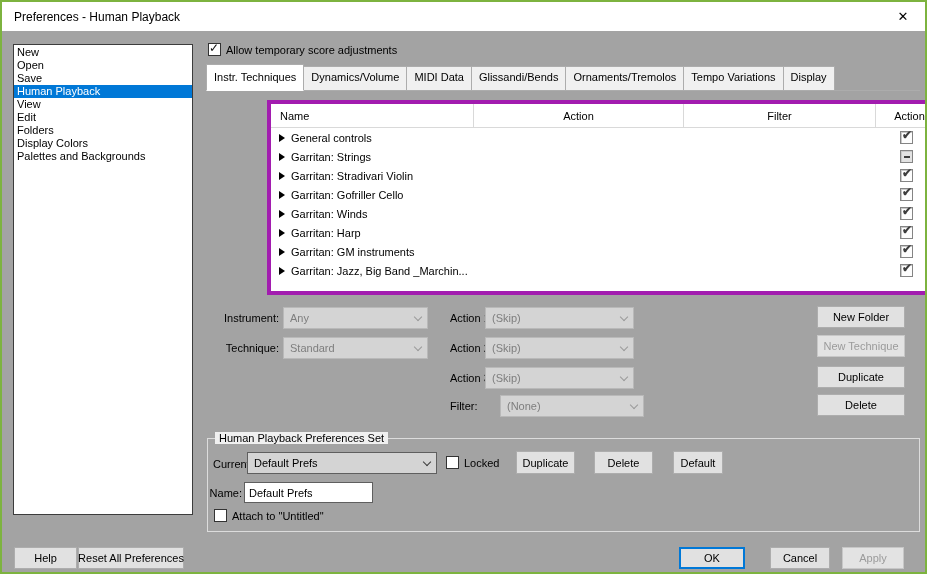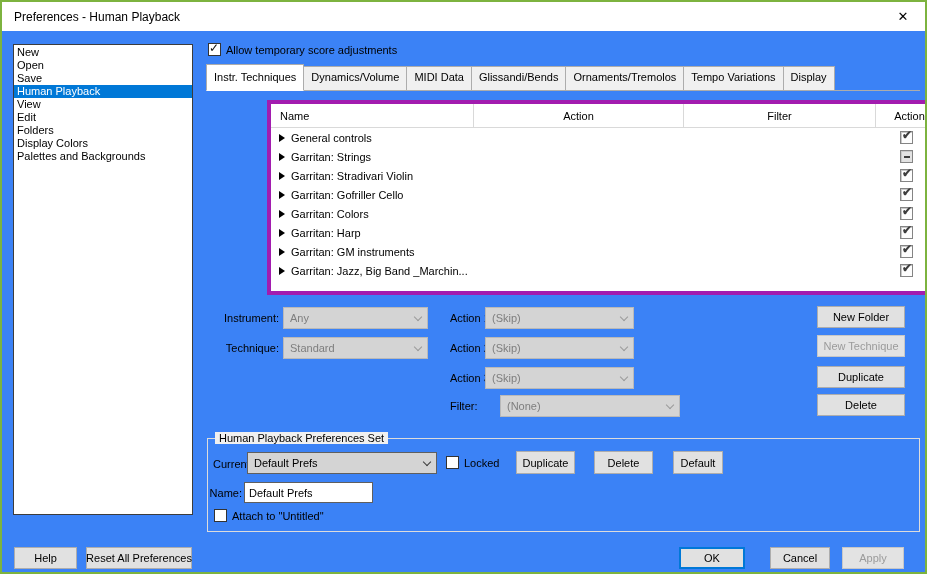--- a/index.html
+++ b/index.html
@@ -1,17 +1,17 @@
 <!DOCTYPE html>
 <html style="--accent: #0078d7; --selection: #0078d7; --frame: #7db33f;"><head>
 <meta charset="utf-8">
 <style>
   html,body{margin:0;padding:0;background:#c8c8c8;}
   *{box-sizing:border-box;font-family:"Liberation Sans",sans-serif;}
-  .window{position:relative;width:927px;height:574px;background:#3b82f6;
+  .window{position:relative;width:927px;height:574px;background:#a3a3a3;
     border:2px solid var(--frame,#7db33f);overflow:hidden;font-size:11px;color:#000;}
   
   .titlebar{position:absolute;left:0;top:0;right:0;height:29px;background:#fff;
     display:flex;align-items:center;}
   .title{padding-left:12px;font-size:12px;}
   .close-btn{margin-left:auto;width:44px;height:29px;display:flex;align-items:center;
     justify-content:center;font-size:13px;cursor:default;}
   
   .sidebar{position:absolute;left:11px;top:42px;width:180px;height:471px;background:#fff;
     border:1px solid #3c3c3c;padding-top:1px;overflow:hidden;}
@@ -151,21 +151,21 @@
         </div>
         <div class="trow">
           <span class="tri"></span>
           <span class="rowlabel">Garritan: Gofriller Cello</span>
           <span class="cbcell">
             <span class="cb3d checked"></span>
           </span>
         </div>
         <div class="trow">
           <span class="tri"></span>
-          <span class="rowlabel">Garritan: Colors</span>
+          <span class="rowlabel">Garritan: Winds</span>
           <span class="cbcell">
             <span class="cb3d checked"></span>
           </span>
         </div>
         <div class="trow">
           <span class="tri"></span>
           <span class="rowlabel">Garritan: Harp</span>
           <span class="cbcell">
             <span class="cb3d checked"></span>
           </span>
@@ -218,21 +218,21 @@
   <div class="combo" style="left:483px;top:335px;width:149px;">
     <span>(Skip)</span>
       <span class="chev"></span>
   </div>
   <div class="flabel" style="left:448px;top:370px;">Action 3:</div>
   <div class="combo" style="left:483px;top:365px;width:149px;">
     <span>(Skip)</span>
       <span class="chev"></span>
   </div>
   <div class="flabel" style="left:448px;top:398px;">Filter:</div>
-  <div class="combo" style="left:498px;top:393px;width:180px;">
+  <div class="combo" style="left:498px;top:393px;width:144px;">
     <span>(None)</span>
       <span class="chev"></span>
   </div>
 
   <div class="btn" style="left:815px;top:304px;width:88px;">New Folder</div>
   <div class="btn disabled" style="left:815px;top:333px;width:88px;">New Technique</div>
   <div class="btn" style="left:815px;top:364px;width:88px;">Duplicate</div>
   <div class="btn" style="left:815px;top:392px;width:88px;">Delete</div>
 
   <div class="groupbox"></div>
@@ -253,18 +253,18 @@
 
   <div class="flabel r" style="left:195px;top:485px;width:38px;margin-left:7px;">Name:</div>
   <input class="textinput" style="left: 242px; top: 480px; width: 129px;" value="Default Prefs">
 
   <div class="cbrow" style="left:212px;top:507px;">
     <span class="cb"></span>
     <span>Attach to "Untitled"</span>
   </div>
 
   <div class="btn" style="left:12px;top:545px;width:63px;">Help</div>
-  <div class="btn" style="left:84px;top:545px;width:106px;">Reset All Preferences</div>
+  <div class="btn" style="left:76px;top:545px;width:106px;">Reset All Preferences</div>
   <div class="btn default-btn" style="left:677px;top:545px;width:66px;">OK</div>
   <div class="btn" style="left:768px;top:545px;width:60px;">Cancel</div>
   <div class="btn disabled" style="left:840px;top:545px;width:62px;">Apply</div>
 
 </div>
 
 </body></html>

